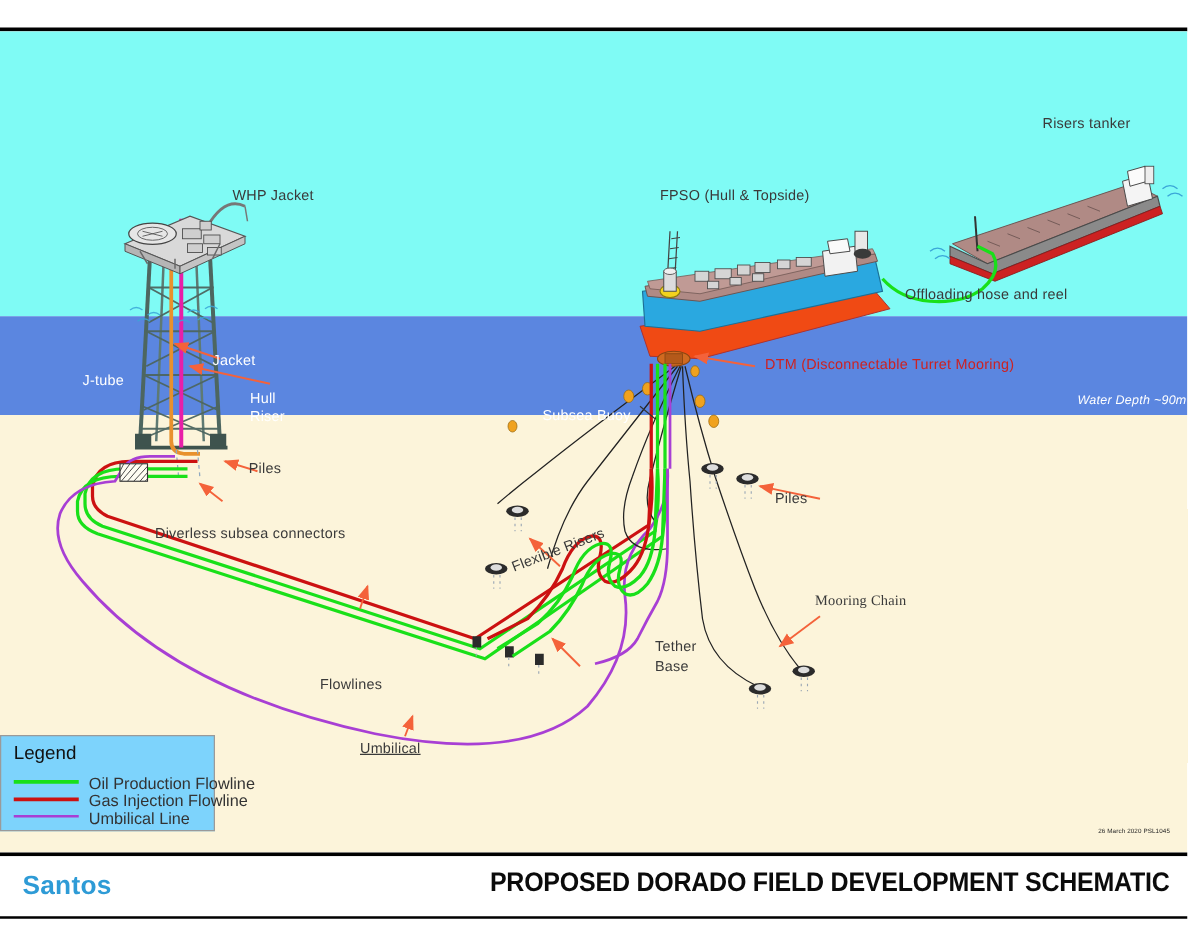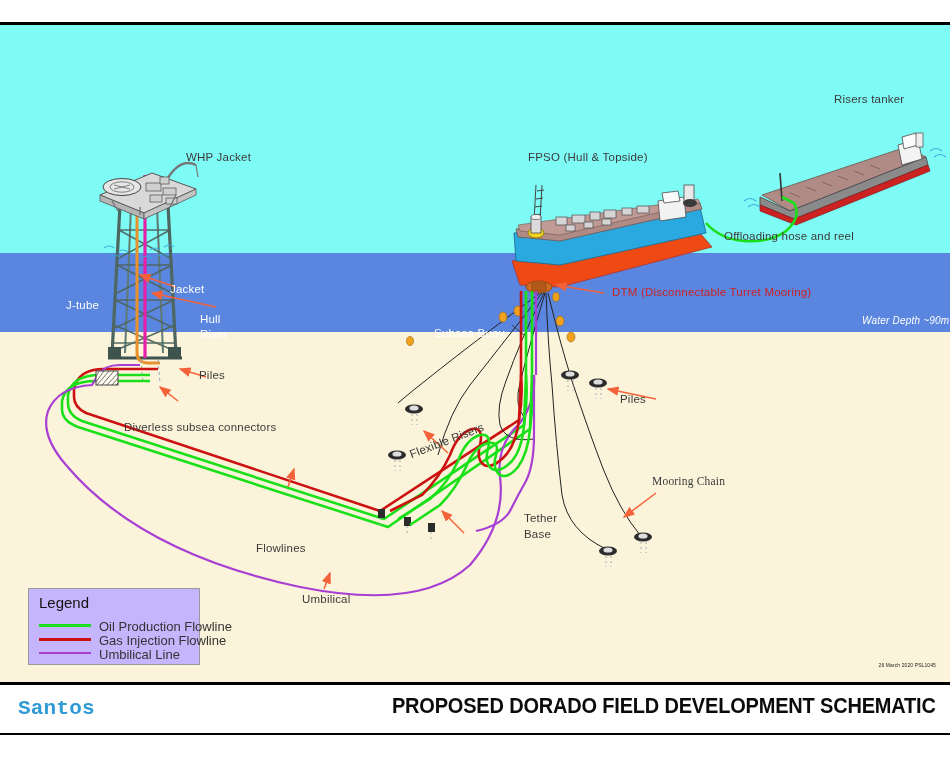--- a/index.html
+++ b/index.html
@@ -17,31 +17,31 @@
   #sea{top:228px;height:79px;background:#5b86e0;}
   #bed{top:307px;height:350px;background:#fcf4da;}
 
   #scene svg{position:absolute;left:0;top:0;width:950px;height:657px;overflow:visible;}
 
   .lbl{position:absolute;color:#3a3a3a;font-size:11.5px;white-space:nowrap;letter-spacing:.2px;}
   .lbl.white{color:#ffffff;}
   .lbl.italic{font-style:italic;font-size:10px;}
   .lbl.rot{transform:rotate(-21deg);transform-origin:left top;}
 
-  #legend{position:absolute;left:28px;top:588px;width:170px;height:75px;
-          background:#c4b5fd;border:1px solid #9a9a9a;}
+  #legend{position:absolute;left:0;top:588px;width:170px;height:75px;
+          background:#7dd3fc;border:1px solid #9a9a9a;}
   #legend .lgd-title{position:absolute;left:10px;top:5px;font-size:15px;color:#111;}
   #legend .lrow{position:absolute;left:10px;height:12px;}
   #legend .swatch{position:absolute;left:0;top:5px;width:52px;height:3px;}
   #legend .ltxt{position:absolute;left:60px;top:0;font-size:13px;color:#333;white-space:nowrap;}
 
   #stamp{position:absolute;right:14px;top:662px;font-size:5px;color:#222;letter-spacing:.1px;}
 
   #footer{position:absolute;left:0;top:685px;width:950px;height:48px;background:#fff;}
-  #brand{position:absolute;left:18px;top:12px;font-family:Liberation Mono, monospace;
+  #brand{position:absolute;left:18px;top:12px;font-family:Liberation Sans, sans-serif;
          font-weight:bold;font-size:21px;color:#2e9bd6;letter-spacing:.2px;}
   #doc-title{position:absolute;right:14px;top:9px;font-size:21.5px;font-weight:bold;
              color:#0b0b0b;letter-spacing:-.2px;font-stretch:condensed;
              transform:scaleX(.93);transform-origin:right top;}
 </style>
 </head>
 <body>
 
 <div id="page">
 
@@ -302,21 +302,21 @@
     </svg>
 
     <div class="lbl" style="left:186px;top:126px;">WHP Jacket</div>
     <div class="lbl white" style="left:170px;top:258px;">Jacket</div>
     <div class="lbl white" style="left:66px;top:274px;">J-tube</div>
     <div class="lbl white" style="left:200px;top:288px;">Hull</div>
     <div class="lbl white" style="left:200px;top:303px;text-align:center;">Riser</div>
     <div class="lbl" style="left:199px;top:344px;">Piles</div>
     <div class="lbl" style="left:124px;top:396px;">Diverless subsea connectors</div>
     <div class="lbl" style="left:256px;top:492px;margin-top:25px;">Flowlines</div>
-    <div class="lbl" style="left:302px;top:568px;">Umbilical</div>
+    <div class="lbl" style="left:288px;top:568px;text-decoration:underline;">Umbilical</div>
     <div class="lbl rot" style="left:408px;top:424px;">Flexible Risers</div>
     <div class="lbl white" style="left:434px;top:302px;">Subsea Buoy</div>
     <div class="lbl" style="left:524px;top:487px;">Tether</div>
     <div class="lbl" style="left:524px;top:503px;">Base</div>
     <div class="lbl" style="left:620px;top:368px;">Piles</div>
     <div class="lbl" style="left:652px;top:450px;font-family:Liberation Serif, serif;">Mooring Chain</div>
     <div class="lbl" style="left:528px;top:126px;">FPSO (Hull &amp; Topside)</div>
     <div class="lbl" style="left:612px;top:261px;color:#cc2222;">DTM (Disconnectable Turret Mooring)</div>
     <div class="lbl" style="left:724px;top:205px;text-align:center;">Offloading hose and reel</div>
     <div class="lbl" style="left:834px;top:68px;">Risers tanker</div>

